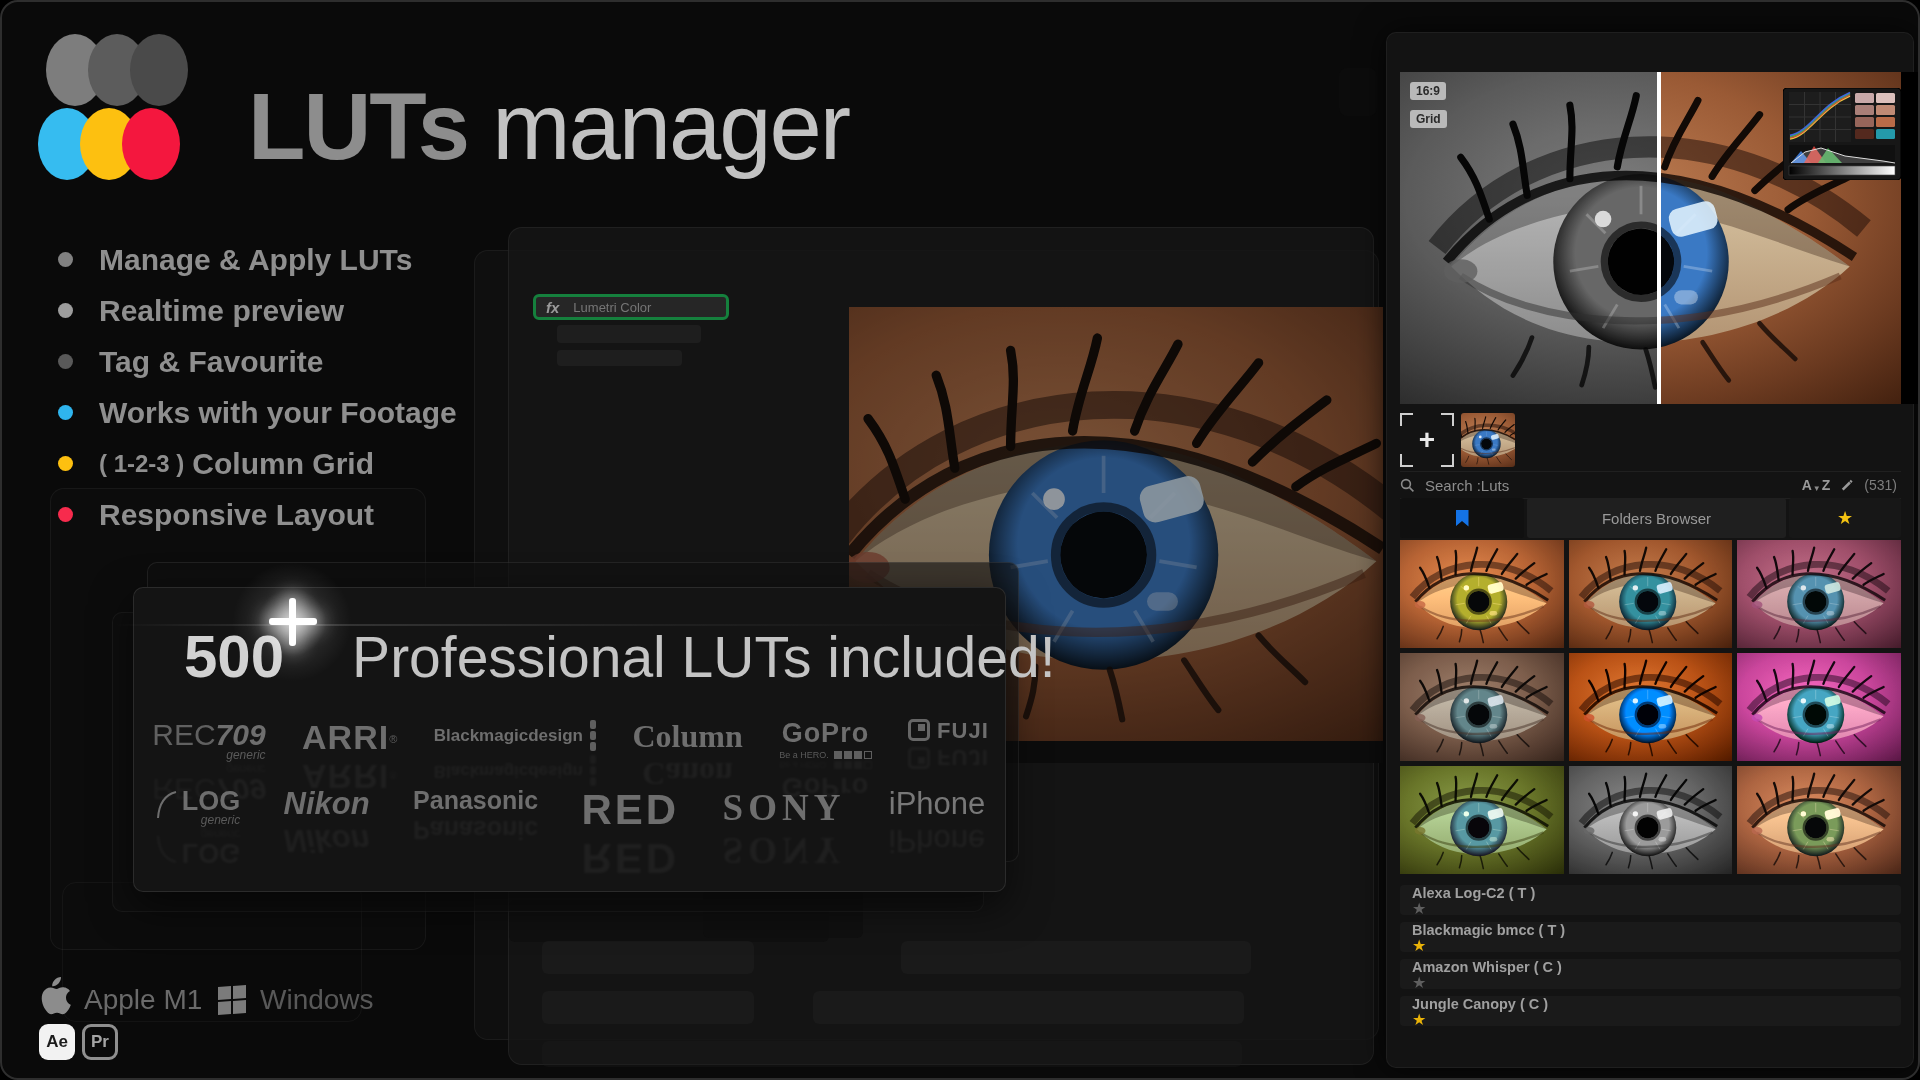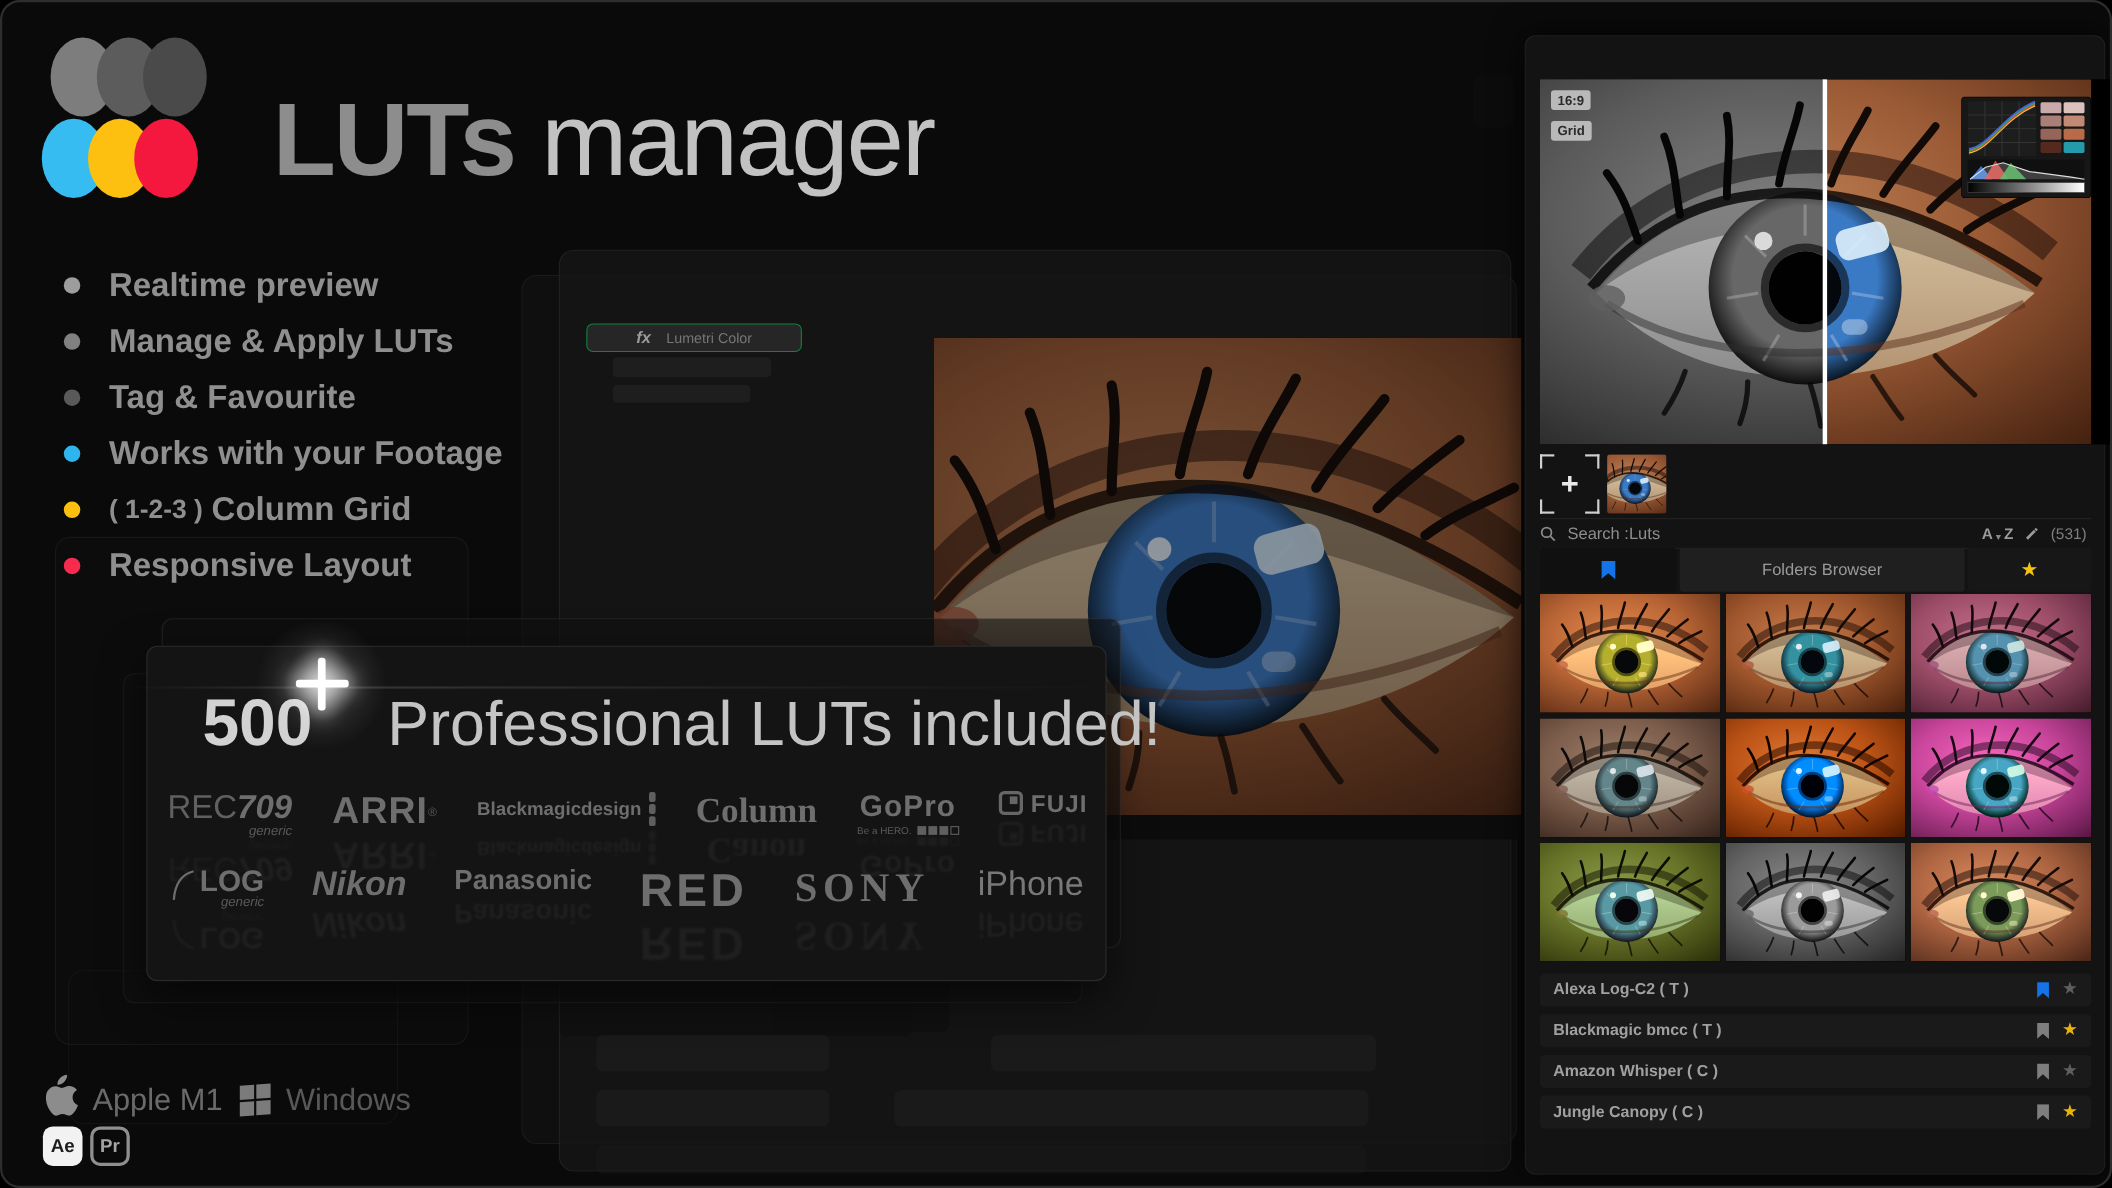--- a/index.html
+++ b/index.html
@@ -8,22 +8,22 @@
           border:2px solid #2e2e2e;overflow:hidden;margin:0 auto;}
 
   
   .ghost-rect{position:absolute;border-radius:14px;pointer-events:none;}
   .ghost2{left:472px;top:248px;width:905px;height:790px;background:rgba(20,20,20,.55);border:1px solid rgba(255,255,255,.05);}
   .ghostL1{left:48px;top:486px;width:376px;height:462px;border:1px solid rgba(255,255,255,.05);background:rgba(255,255,255,.012);}
   .ghostL2{left:60px;top:880px;width:300px;height:140px;border:1px solid rgba(255,255,255,.04);}
   .ghost-tab{left:1337px;top:66px;width:38px;height:48px;background:#0c0c0c;border-radius:8px;}
   .ghost-window{position:absolute;left:506px;top:225px;width:866px;height:838px;background:rgba(22,22,22,.82);
                 border:1px solid rgba(255,255,255,.06);border-radius:14px;}
-  .fx-bar{position:absolute;left:24px;top:66px;width:196px;height:26px;background:#262626;border:1px solid #15803d;
-          border-radius:6px;display:flex;align-items:center;gap:14px;padding:0 10px;justify-content:center;}
+  .fx-bar{position:absolute;left:24px;top:66px;width:196px;height:26px;background:#262626;border:3px solid #15803d;
+          border-radius:6px;display:flex;align-items:center;gap:14px;padding:0 10px;}
   .fx-glyph{font-style:italic;font-weight:700;font-size:15px;color:#9a9a9a;}
   .fx-name{font-size:13px;color:#767676;}
   .gbar{position:absolute;background:#1e1e1e;border-radius:4px;}
   .grow{position:absolute;background:#1d1d1d;border-radius:6px;opacity:.7;}
   .gdark{position:absolute;background:#0f0f0f;border-radius:6px;opacity:.8;}
   .main-eye{position:absolute;left:340px;top:79px;width:534px;height:434px;overflow:hidden;}
   .main-eye .veil{position:absolute;inset:0;background:rgba(8,8,8,.38);}
   .under-strip{position:absolute;left:340px;top:513px;width:534px;height:22px;background:#0c0c0c;}
 
   
@@ -137,22 +137,22 @@
   .tabs{position:absolute;left:13px;top:465px;width:501px;height:40px;display:flex;gap:3px;}
   .tab{display:flex;align-items:center;justify-content:center;cursor:pointer;border-radius:3px;}
   .tab-bm{width:124px;background:#101010;}
   .tab-mid{flex:1;background:#1f1f1f;color:#9a9a9a;font-size:15px;}
   .tab-star{width:112px;background:#171717;font-size:18px;}
   .bm{width:13px;height:17px;clip-path:polygon(0 0,100% 0,100% 100%,50% 68%,0 100%);}
   .tile-grid{position:absolute;left:13px;top:507px;width:501px;display:grid;
              grid-template-columns:repeat(3,163.6px);grid-auto-rows:108px;gap:5px;}
   .tile{position:relative;overflow:hidden;cursor:pointer;background:#000;}
   .lut-list{position:absolute;left:13px;top:852px;width:501px;}
-  .lut-row{height:30px;margin-bottom:7px;background:#1a1a1a;border-radius:4px;display:flex;align-items:center;
-           padding:0 12px;}
+  .lut-row{height:30px;margin-bottom:7px;background:#1a1a1a;border-radius:4px;display:flex;
+           padding:0 12px;flex-direction:column;}
   .lut-name{flex:1;color:#a0a0a0;font-size:14.5px;font-weight:600;}
   .row-bm{width:11px;height:15px;clip-path:polygon(0 0,100% 0,100% 100%,50% 68%,0 100%);margin-right:12px;cursor:pointer;}
   .row-star{font-size:16px;line-height:1;cursor:pointer;}
 </style>
 </head>
 <body>
 
 <div class="screen">
 
   <div class="ghost-rect ghostL1"></div>
@@ -249,26 +249,26 @@
       <div class="dot" style="left: 120px; top: 106px; background: rgb(244, 23, 62); z-index: 6;"></div>
     </div>
 
   <div class="title">
     <span class="bold">LUTs</span>
     <span class="light">manager</span>
   </div>
 
   <ul class="features" id="features">
       <li>
+        <span class="f-dot" style="background:#818181"></span>
+        <span class="f-lbl">Manage &amp; Apply LUTs</span>
+      </li>
+      <li>
         <span class="f-dot" style="background:#9d9d9d"></span>
         <span class="f-lbl">Realtime preview</span>
-      </li>
-      <li>
-        <span class="f-dot" style="background:#818181"></span>
-        <span class="f-lbl">Manage &amp; Apply LUTs</span>
       </li>
       <li>
         <span class="f-dot" style="background:#595959"></span>
         <span class="f-lbl">Tag &amp; Favourite</span>
       </li>
       <li>
         <span class="f-dot" style="background:#2fb5ee"></span>
         <span class="f-lbl">Works with your Footage</span>
       </li>
       <li>

